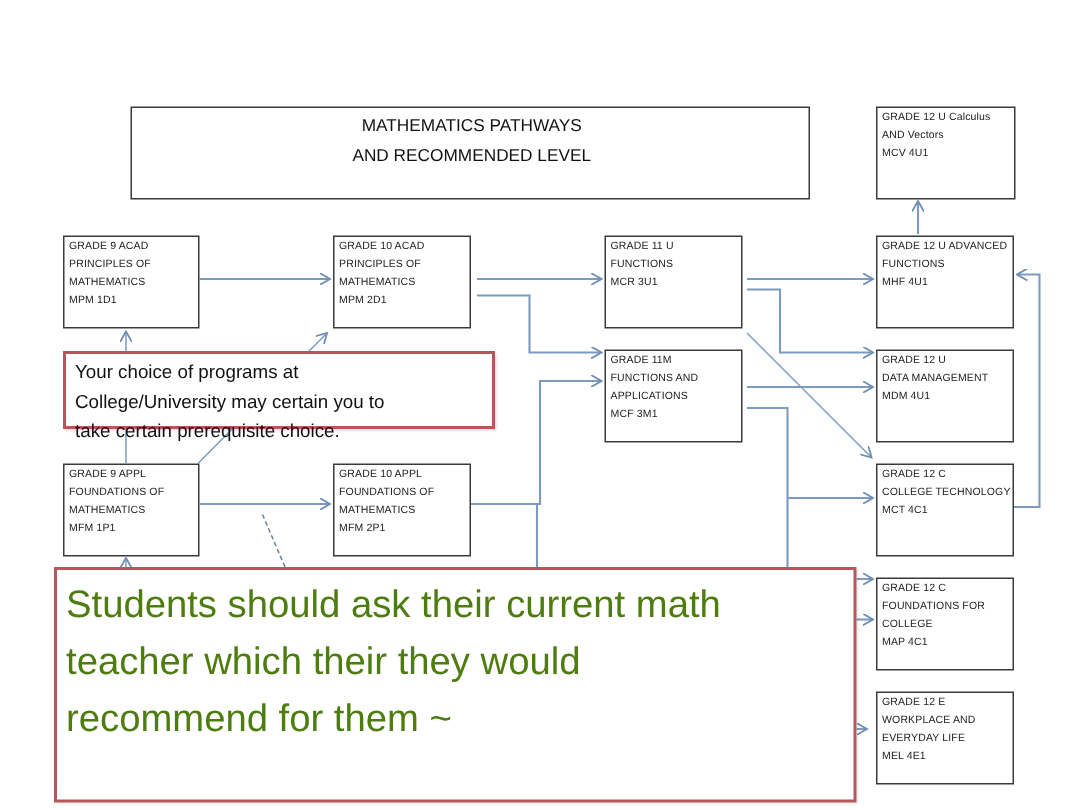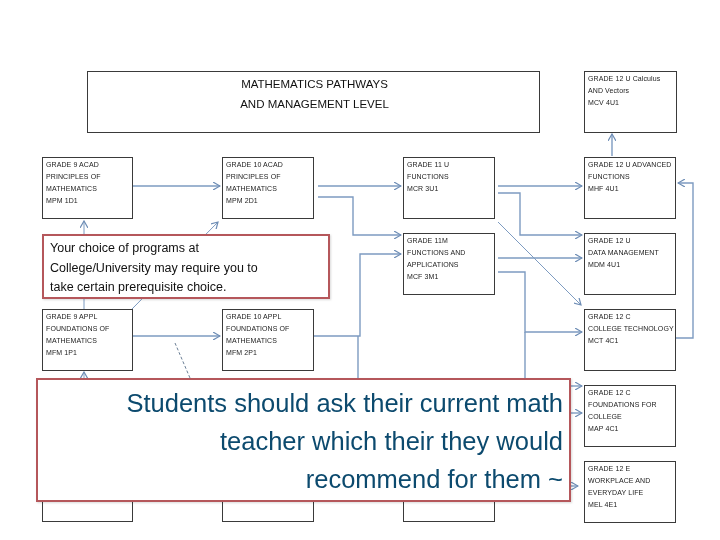--- a/index.html
+++ b/index.html
@@ -19,35 +19,34 @@
     position: absolute; box-sizing: border-box;
     left: 42px; top: 71px; width: 453px; height: 62px;
     border: 1.5px solid #3a3a3a; background: #fff;
     text-align: center; font-size: 11.5px; line-height: 20px; color: #111;
     padding-top: 2px;
     margin-left: 45px;
   }
   .title-box span { display: block; padding-left: 2px; }
   .note-small {
     position: absolute; box-sizing: border-box;
-    left: 42px; top: 234px; width: 288px; height: 65px;
+    left: 42px; top: 234px; width: 288px; height: 52px;
     border: 2px solid #b5575b; background: #fff;
     font-size: 12.5px; line-height: 19.5px; color: #111;
     padding: 3px 6px;
     box-shadow: 1px 1px 2px rgba(0,0,0,0.15);
   }
   .note-small span { display: block; white-space: nowrap; }
   .note-big {
     position: absolute; box-sizing: border-box;
-    left: 36px; top: 378px; width: 535px; height: 124px;
+    left: 36px; top: 378px; width: 535px; height: 157px;
     border: 2px solid #b5575b; background: #fff;
-    font-size: 25.5px; line-height: 38px; color: #0c4a6e;
+    font-size: 25.5px; line-height: 38px; color: #4d7c0f;
     padding: 4px 6px;
     box-shadow: 1px 1px 2px rgba(0,0,0,0.15);
-    text-align: right;
   }
   .note-big span { display: block; white-space: nowrap; }
   svg.connectors { position: absolute; left: 0; top: 0; }
 </style>
 </head>
 <body>
 
 <svg class="connectors" width="720" height="540">
   <defs>
     <marker id="ah" markerWidth="8" markerHeight="8" refX="7" refY="4" orient="auto" markerUnits="userSpaceOnUse">
@@ -92,21 +91,21 @@
     <line x1="570" y1="386" x2="582" y2="386" marker-end="url(#ah)"></line>
     <line x1="570" y1="413" x2="582" y2="413" marker-end="url(#ah)"></line>
     <line x1="571" y1="486" x2="578" y2="486" marker-end="url(#ah)"></line>
 
     <line x1="84" y1="386" x2="84" y2="372" stroke-width="1" marker-end="url(#ah)"></line>
   </g>
 </svg>
 
 <div class="title-box">
   <span>MATHEMATICS PATHWAYS</span>
-  <span>AND MANAGEMENT LEVEL</span>
+  <span>AND RECOMMENDED LEVEL</span>
 </div>
 
 <div class="box" style="left:584px; top:71px; width:93px; height:62px;">
   <span>GRADE  12 U Calculus</span>
   <span>AND Vectors</span>
   <span>MCV 4U1</span>
 </div>
 
 <div class="box" style="left:42px; top:157px; width:91px; height:62px;">
   <span>GRADE 9 ACAD</span>
@@ -173,21 +172,21 @@
 </div>
 <div class="box" style="left:584px; top:461px; width:92px; height:62px;">
   <span>GRADE 12 E</span>
   <span>WORKPLACE AND</span>
   <span>EVERYDAY LIFE</span>
   <span>MEL 4E1</span>
 </div>
 
 <div class="note-small">
   <span>Your choice of programs at</span>
-  <span>College/University may require you to</span>
+  <span>College/University may certain you to</span>
   <span>take certain prerequisite choice.</span>
 </div>
 
 <div class="note-big">
   <span>Students should ask their current math</span>
   <span>teacher which their they would</span>
   <span>recommend for them ~</span>
 </div>
 
 </body></html>

